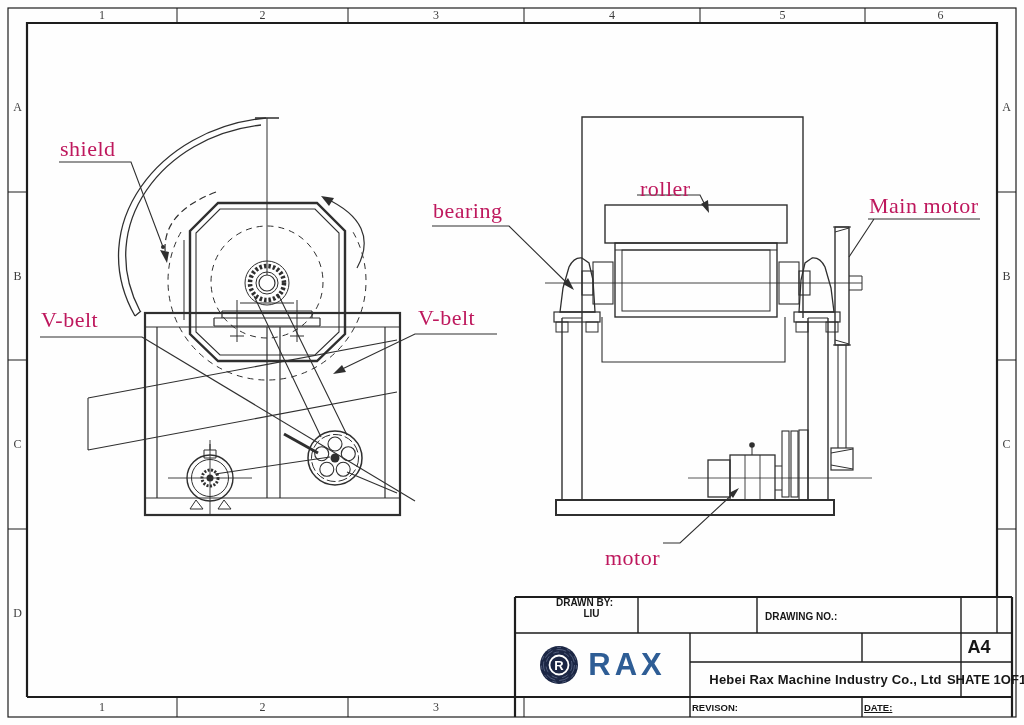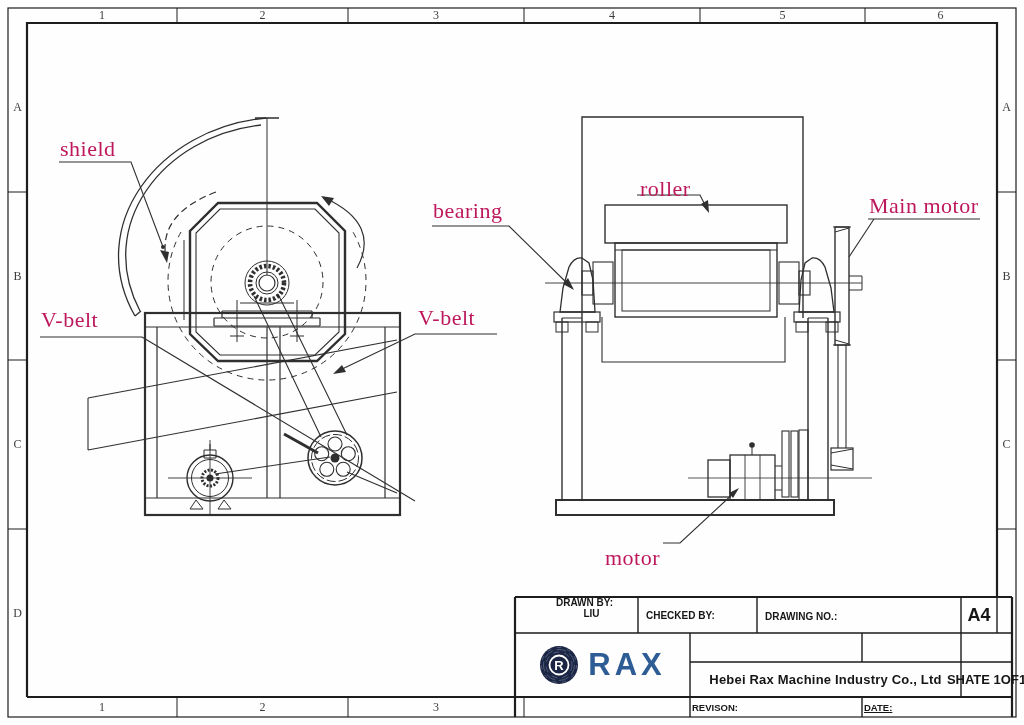--- a/index.html
+++ b/index.html
@@ -6,21 +6,21 @@
   .sheet{position:relative;width:1024px;height:725px;background:#fefefe;overflow:hidden;
          font-family:"Liberation Sans",sans-serif;}
   svg.linework{position:absolute;left:0;top:0;}
   .gridref{position:absolute;display:flex;align-items:center;justify-content:center;
            font-family:"Liberation Serif",serif;font-size:12px;color:#3c3c3c;}
   .lbl{position:absolute;font-family:"Liberation Serif",serif;font-size:22px;color:#be185d;
        white-space:nowrap;letter-spacing:.5px;}
   .tb{position:absolute;display:flex;align-items:center;color:#161616;white-space:nowrap;}
   .tb-small{font-size:10px;font-weight:700;}
   .tb-value{margin-left:14px;font-weight:700;}
-  .tb-a4{justify-content:center;font-size:18px;font-weight:600;}
+  .tb-a4{justify-content:center;font-size:18px;font-weight:600;margin-top:32px;}
   .tb-company{justify-content:center;font-size:13px;font-weight:700;letter-spacing:.2px;}
   .tb-sheet{justify-content:center;font-size:13px;font-weight:700;}
   .tb-revdate{font-size:9.5px;font-weight:700;padding-left:2px;}
   .tb-topalign{align-items:flex-start;padding-top:14px;}
   .pad8{padding-left:8px;}
   .logo-cell{justify-content:center;gap:9px;}
   .rax-word{font-size:31px;font-weight:900;color:#2e5d95;letter-spacing:4px;
             font-family:"Liberation Sans",sans-serif;}
 </style>
 </head>
@@ -228,23 +228,20 @@
   <div class="lbl" style="left:418px;top:305px;">V-belt</div>
   <div class="lbl" style="left:433px;top:198px;">bearing</div>
   <div class="lbl" style="left:640px;top:176px;">roller</div>
   <div class="lbl" style="left:869px;top:193px;">Main motor</div>
   <div class="lbl" style="left:605px;top:529px;margin-top:16px;">motor</div>
 
   <div class="tb tb-small pad8" style="left:515px;top:597px;width:123px;height:36px;flex-direction:column;">
     <span>DRAWN BY:</span>
     <span class="tb-value">LIU</span>
   </div>
-  <div class="tb tb-small pad8" style="left:638px;top:597px;width:119px;height:36px;">
-    <span>CHECKED BY:</span>
-  </div>
   <div class="tb tb-small pad8 tb-topalign" style="left:757px;top:597px;width:204px;height:36px;">
     <span>DRAWING NO.:</span>
   </div>
   <div class="tb tb-a4" style="left:961px;top:597px;width:36px;height:36px;">
     <span>A4</span>
   </div>
 
   <div class="tb logo-cell" style="left:515px;top:633px;width:175px;height:64px;">
     <svg width="40" height="40" viewBox="0 0 40 40">
       <circle cx="20" cy="20" r="19" fill="#1b2644"></circle>

